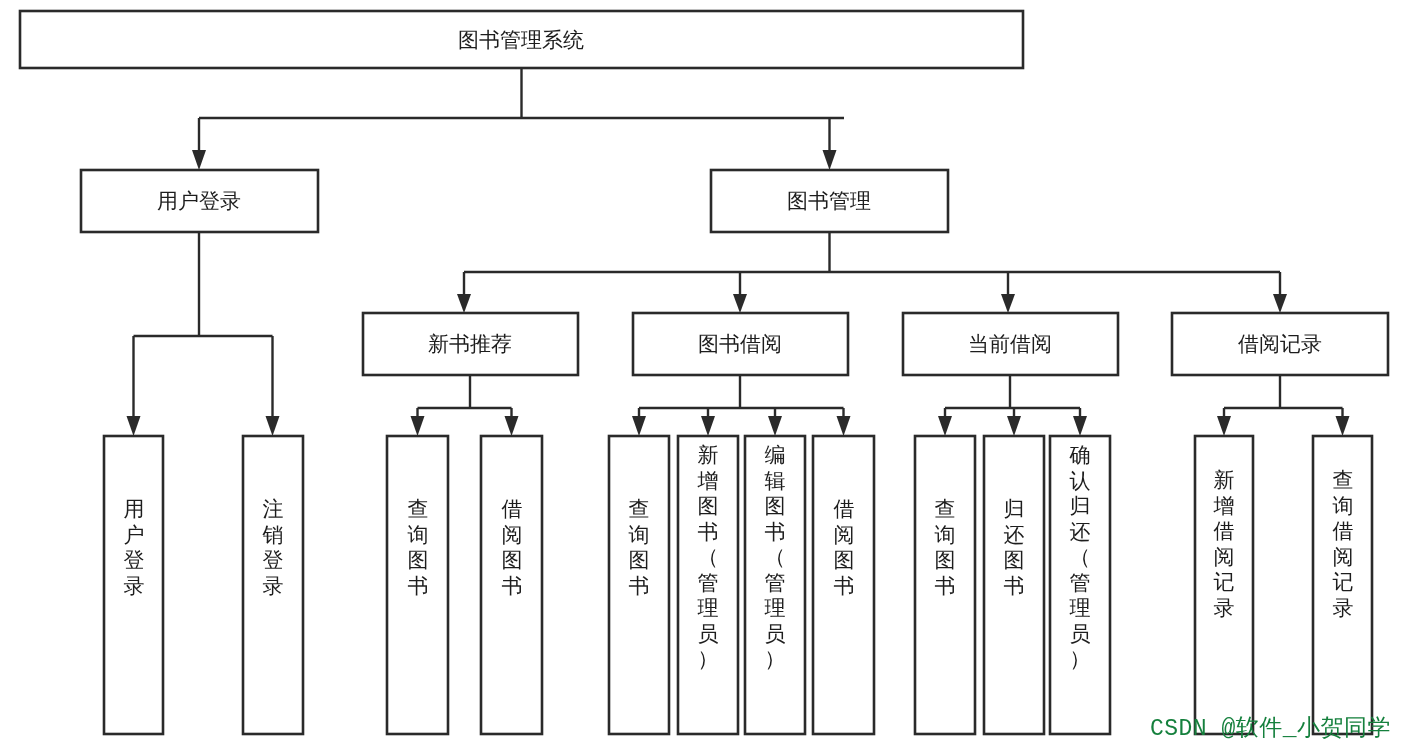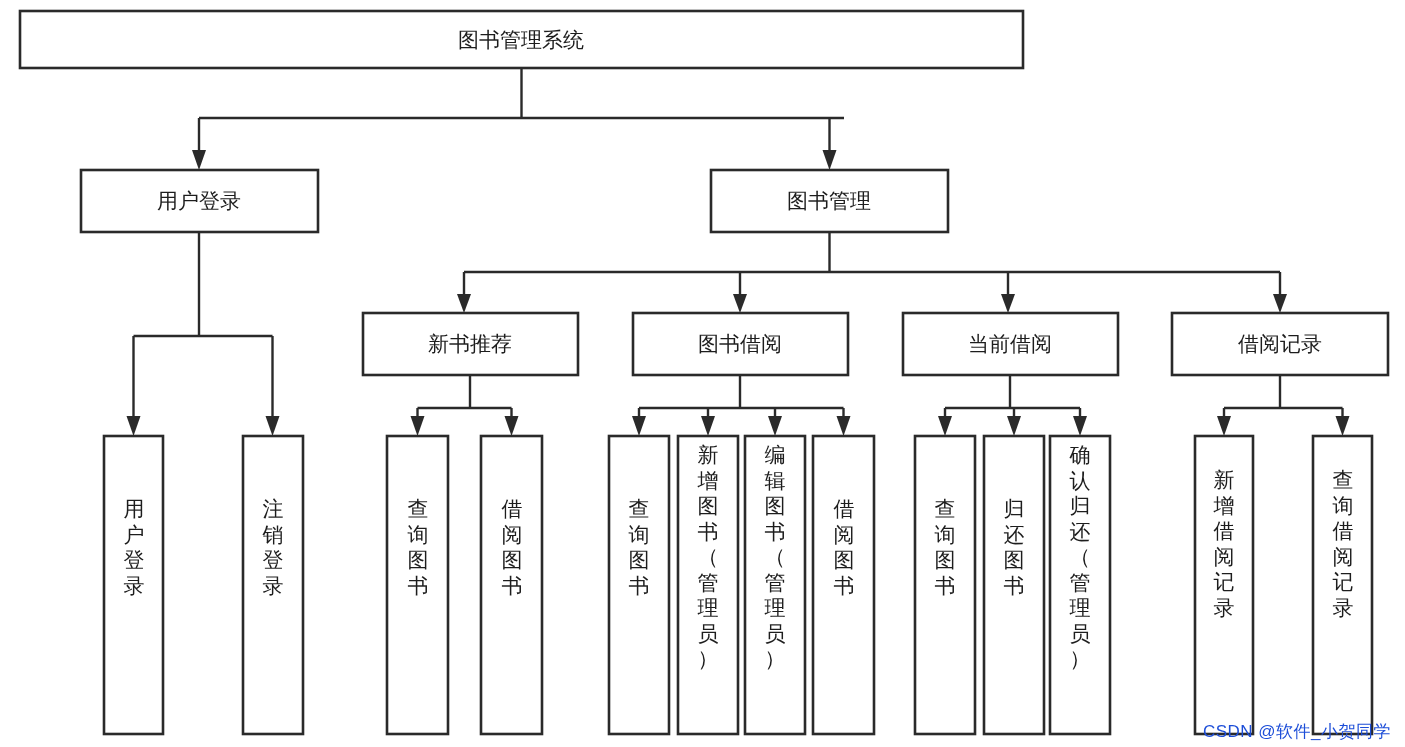--- a/index.html
+++ b/index.html
@@ -50,23 +50,23 @@
     fill: none;
   }
   .arrow-head {
     fill: #2a2a2a;
     stroke: none;
   }
   .watermark {
     position: absolute;
     right: 14px;
     bottom: 4px;
-    font-family: Liberation Sans, sans-serif;
-    font-size: 17px;
-    color: #1d4ed8;
+    font-family: Liberation Mono, monospace;
+    font-size: 23px;
+    color: #15803d;
     letter-spacing: 0.5px;
     white-space: nowrap;
     user-select: none;
   }
 </style>
 </head>
 <body>
 
 <div id="diagram-root">
 

